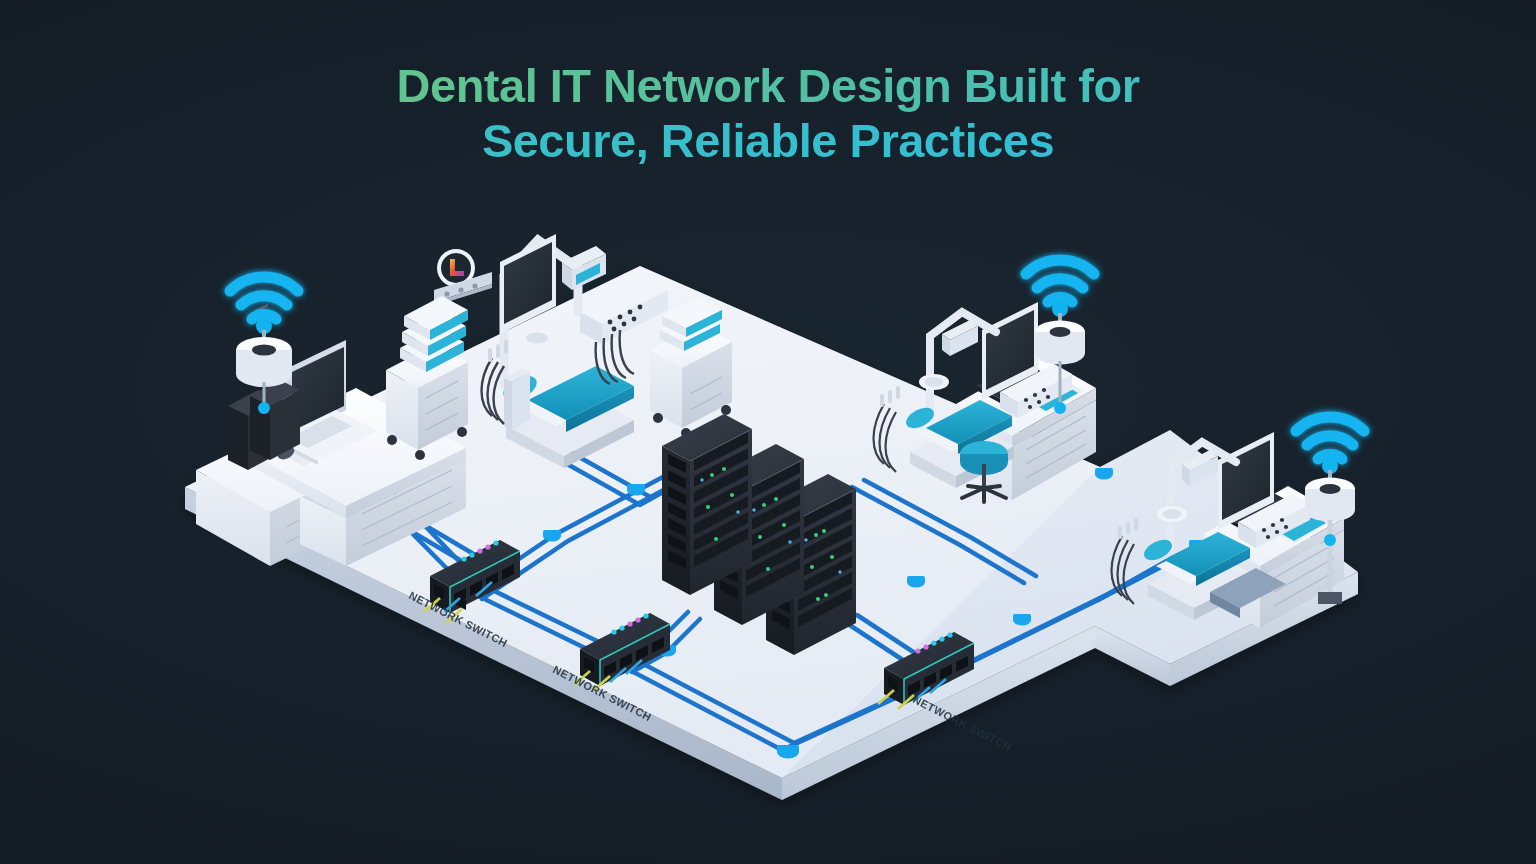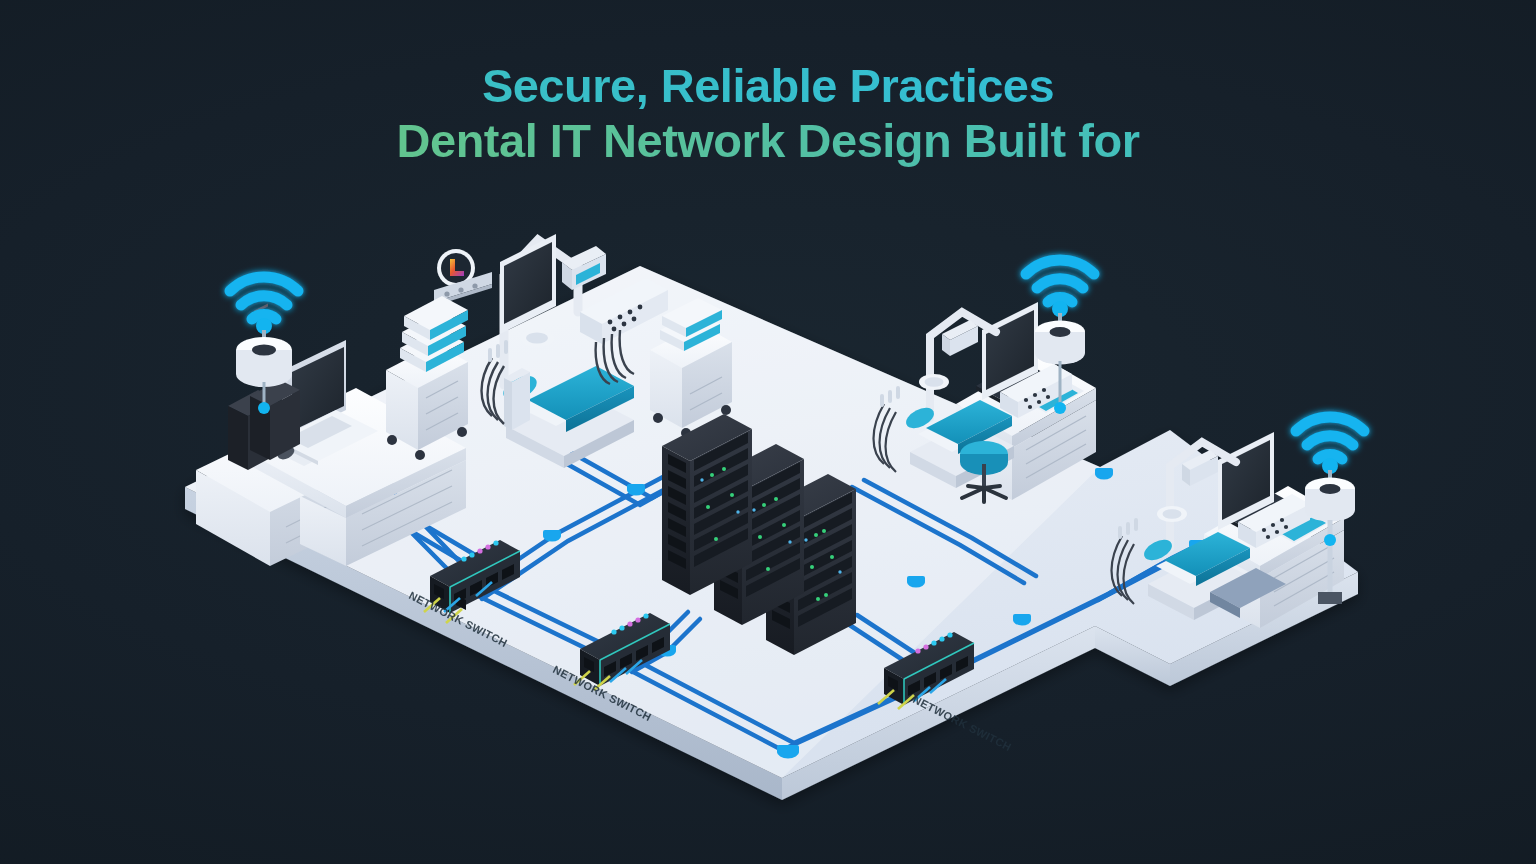--- a/index.html
+++ b/index.html
@@ -48,22 +48,22 @@
     letter-spacing:0.4px;
     opacity:.85;
   }
 </style>
 </head>
 <body>
 
 <div id="stage">
 
   <div id="title-block">
+    <span class="line">Dental IT Network Design Built for</span>
     <span class="line line2">Secure, Reliable Practices</span>
-    <span class="line">Dental IT Network Design Built for</span>
   </div>
 
   <svg id="scene" viewBox="0 0 1536 864">
     <defs>
       <linearGradient id="gFloor" x1="0" y1="0" x2="0.3" y2="1">
         <stop offset="0" stop-color="#eef2f8"></stop>
         <stop offset="1" stop-color="#d9e2ef"></stop>
       </linearGradient>
       <linearGradient id="gFloorSideL" x1="0" y1="0" x2="0" y2="1">
         <stop offset="0" stop-color="#c7d2e1"></stop>

